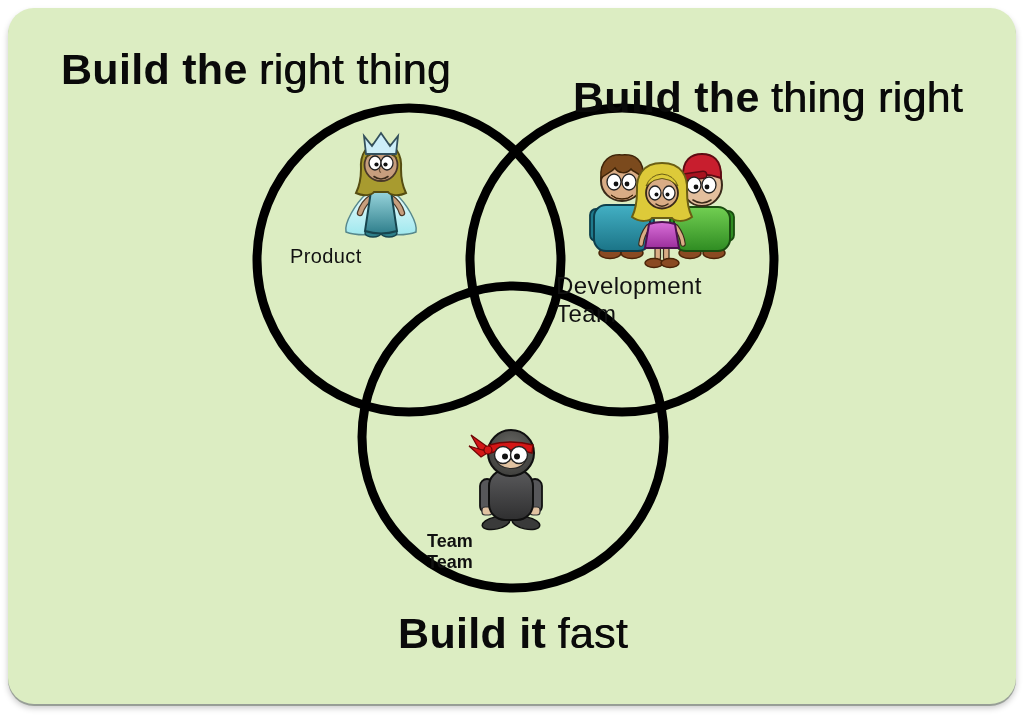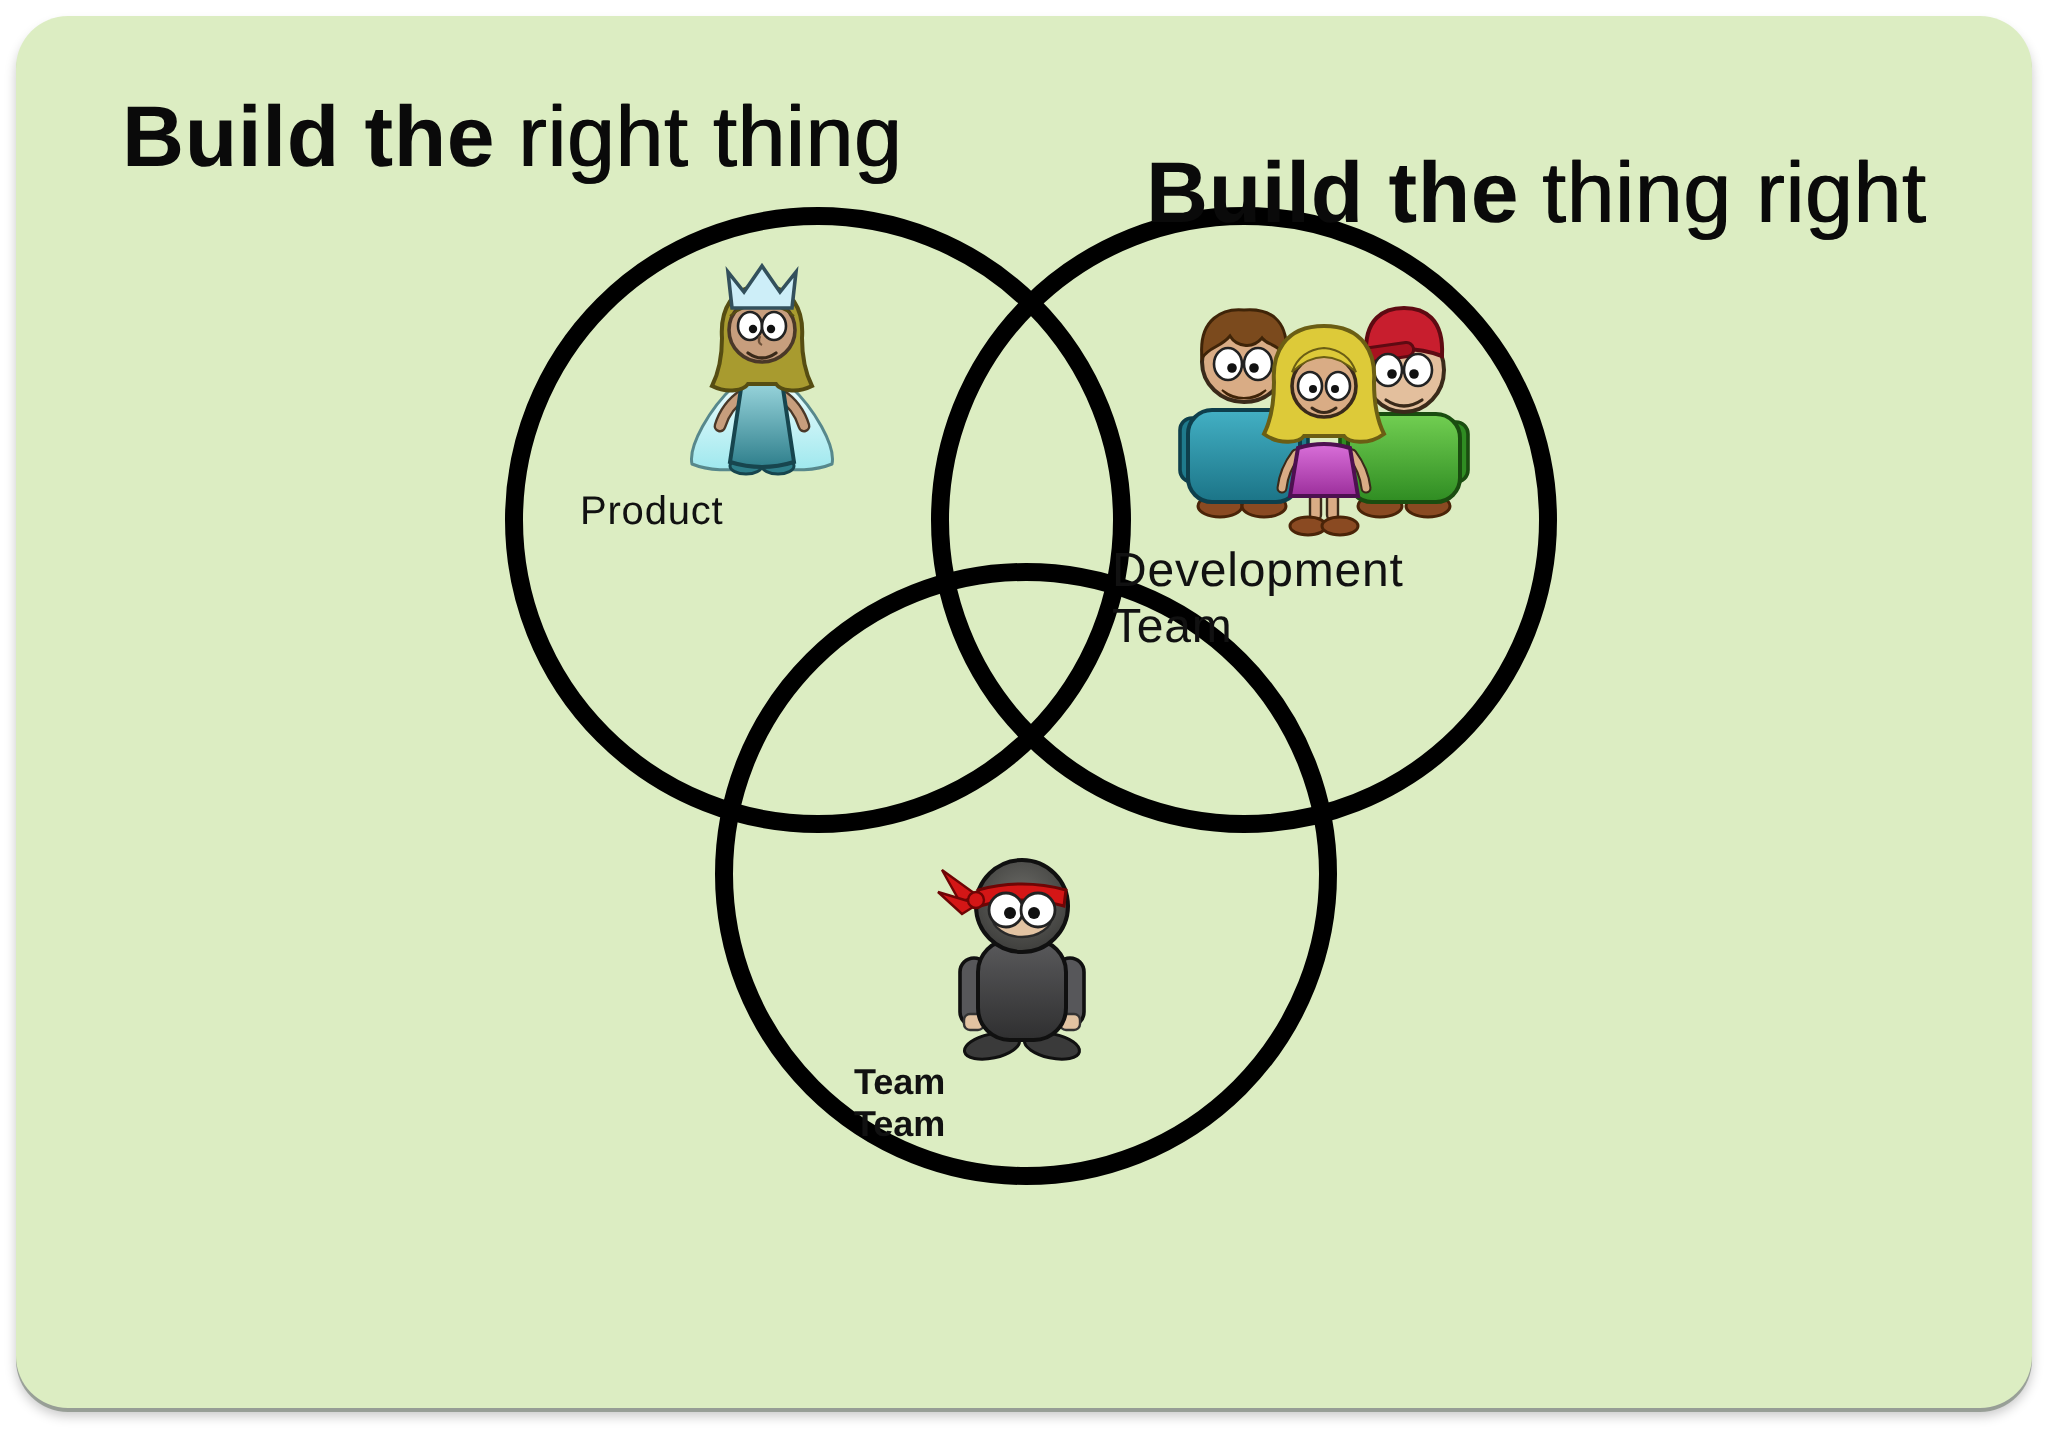--- a/index.html
+++ b/index.html
@@ -46,20 +46,23 @@
     <circle cx="409" cy="260" r="152"></circle>
     <circle cx="622" cy="260" r="152"></circle>
     <circle cx="513" cy="437" r="151"></circle>
   </svg>
 
   <div class="title title-tl">
     <span class="reg">Build the</span><span class="bold">right thing</span>
   </div>
   <div class="title title-tr">
     <span class="reg">Build the</span><span class="bold">thing right</span>
+  </div>
+  <div class="title title-b">
+    <span class="reg">Build it</span><span class="bold">fast</span>
   </div>
 
   <svg class="char char-princess" viewBox="0 0 90 110" aria-hidden="true">
     <defs>
       <linearGradient id="pg-dress" x1="0" y1="0" x2="0" y2="1">
         <stop offset="0" stop-color="#9ed9e0"></stop>
           <stop offset="1" stop-color="#2f7f8c"></stop>
       </linearGradient>
       <linearGradient id="pg-cape" x1="0" y1="0" x2="0" y2="1">
         <stop offset="0" stop-color="#eafcfd"></stop>

